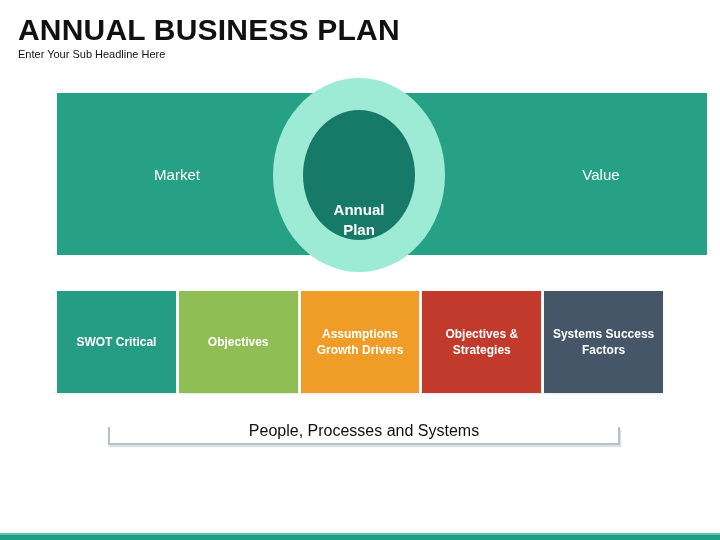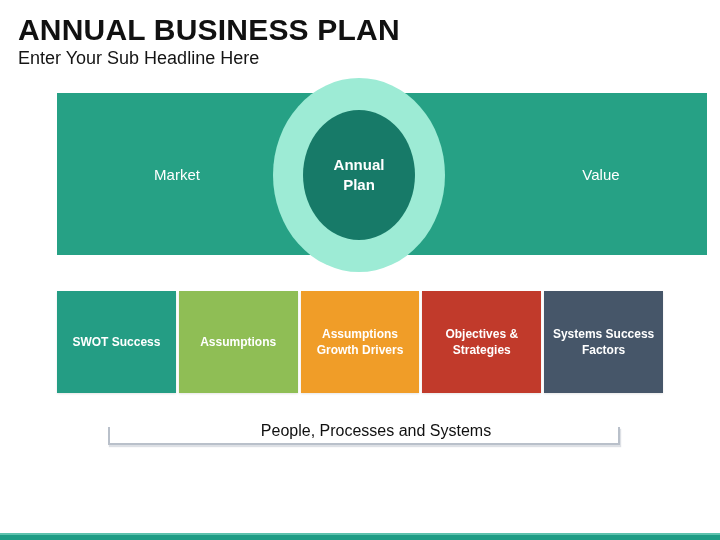--- a/index.html
+++ b/index.html
@@ -20,21 +20,21 @@
     font-size: 30px;
     font-weight: 700;
     letter-spacing: 0.2px;
     color: #111111;
     white-space: nowrap;
   }
   .subtitle {
     position: absolute;
     left: 18px;
     top: 48px;
-    font-size: 18px;
+    font-size: 11px;
     font-weight: 400;
     color: #141414;
     white-space: nowrap;
   }
 
   .band {
     position: absolute;
     left: 57px;
     top: 93px;
     width: 606px;
@@ -124,21 +124,20 @@
   }
   .bracket-label {
     position: absolute;
     left: 108px;
     top: 422px;
     width: 512px;
     text-align: center;
     font-size: 16px;
     font-weight: 400;
     color: #101010;
-    padding-left: 12px;
   }
 
   .footer-bar {
     position: absolute;
     left: 0;
     top: 533px;
     width: 720px;
     height: 7px;
     background: #1f9d85;
     border-top: 2px solid #5ec3ae;
@@ -152,28 +151,28 @@
 
   <div class="title">ANNUAL BUSINESS PLAN</div>
   <div class="subtitle">Enter Your Sub Headline Here</div>
 
   <div class="band" style="background-color: rgb(38, 161, 133);">
     <div class="band-label left">Market</div>
     <div class="band-label right">Value</div>
   </div>
 
   <div class="ring" style="background-color: rgb(157, 235, 213);">
-    <div class="core" style="background-color: rgb(23, 122, 104);">
+    <div class="core" style="background-color: rgb(23, 122, 104); align-items: flex-end;">
       <div class="core-label">Annual Plan</div>
     </div>
   </div>
 
   <div class="boxes">
-    <div class="box" style="background-color: rgb(36, 157, 132);">SWOT Success</div>
-    <div class="box" style="background-color: rgb(143, 190, 85);">Assumptions</div>
+    <div class="box" style="background-color: rgb(36, 157, 132);">SWOT Critical</div>
+    <div class="box" style="background-color: rgb(143, 190, 85);">Objectives</div>
     <div class="box" style="background-color: rgb(240, 157, 40);">Assumptions Growth Drivers</div>
     <div class="box" style="background-color: rgb(193, 58, 43);">Objectives &amp; Strategies</div>
     <div class="box" style="background-color: rgb(70, 86, 105);">Systems Success Factors</div>
   </div>
 
   <div class="bracket"></div>
   <div class="bracket-label">People, Processes and Systems</div>
 
   <div class="footer-bar" style="background-color: rgb(31, 157, 133);"></div>
 

